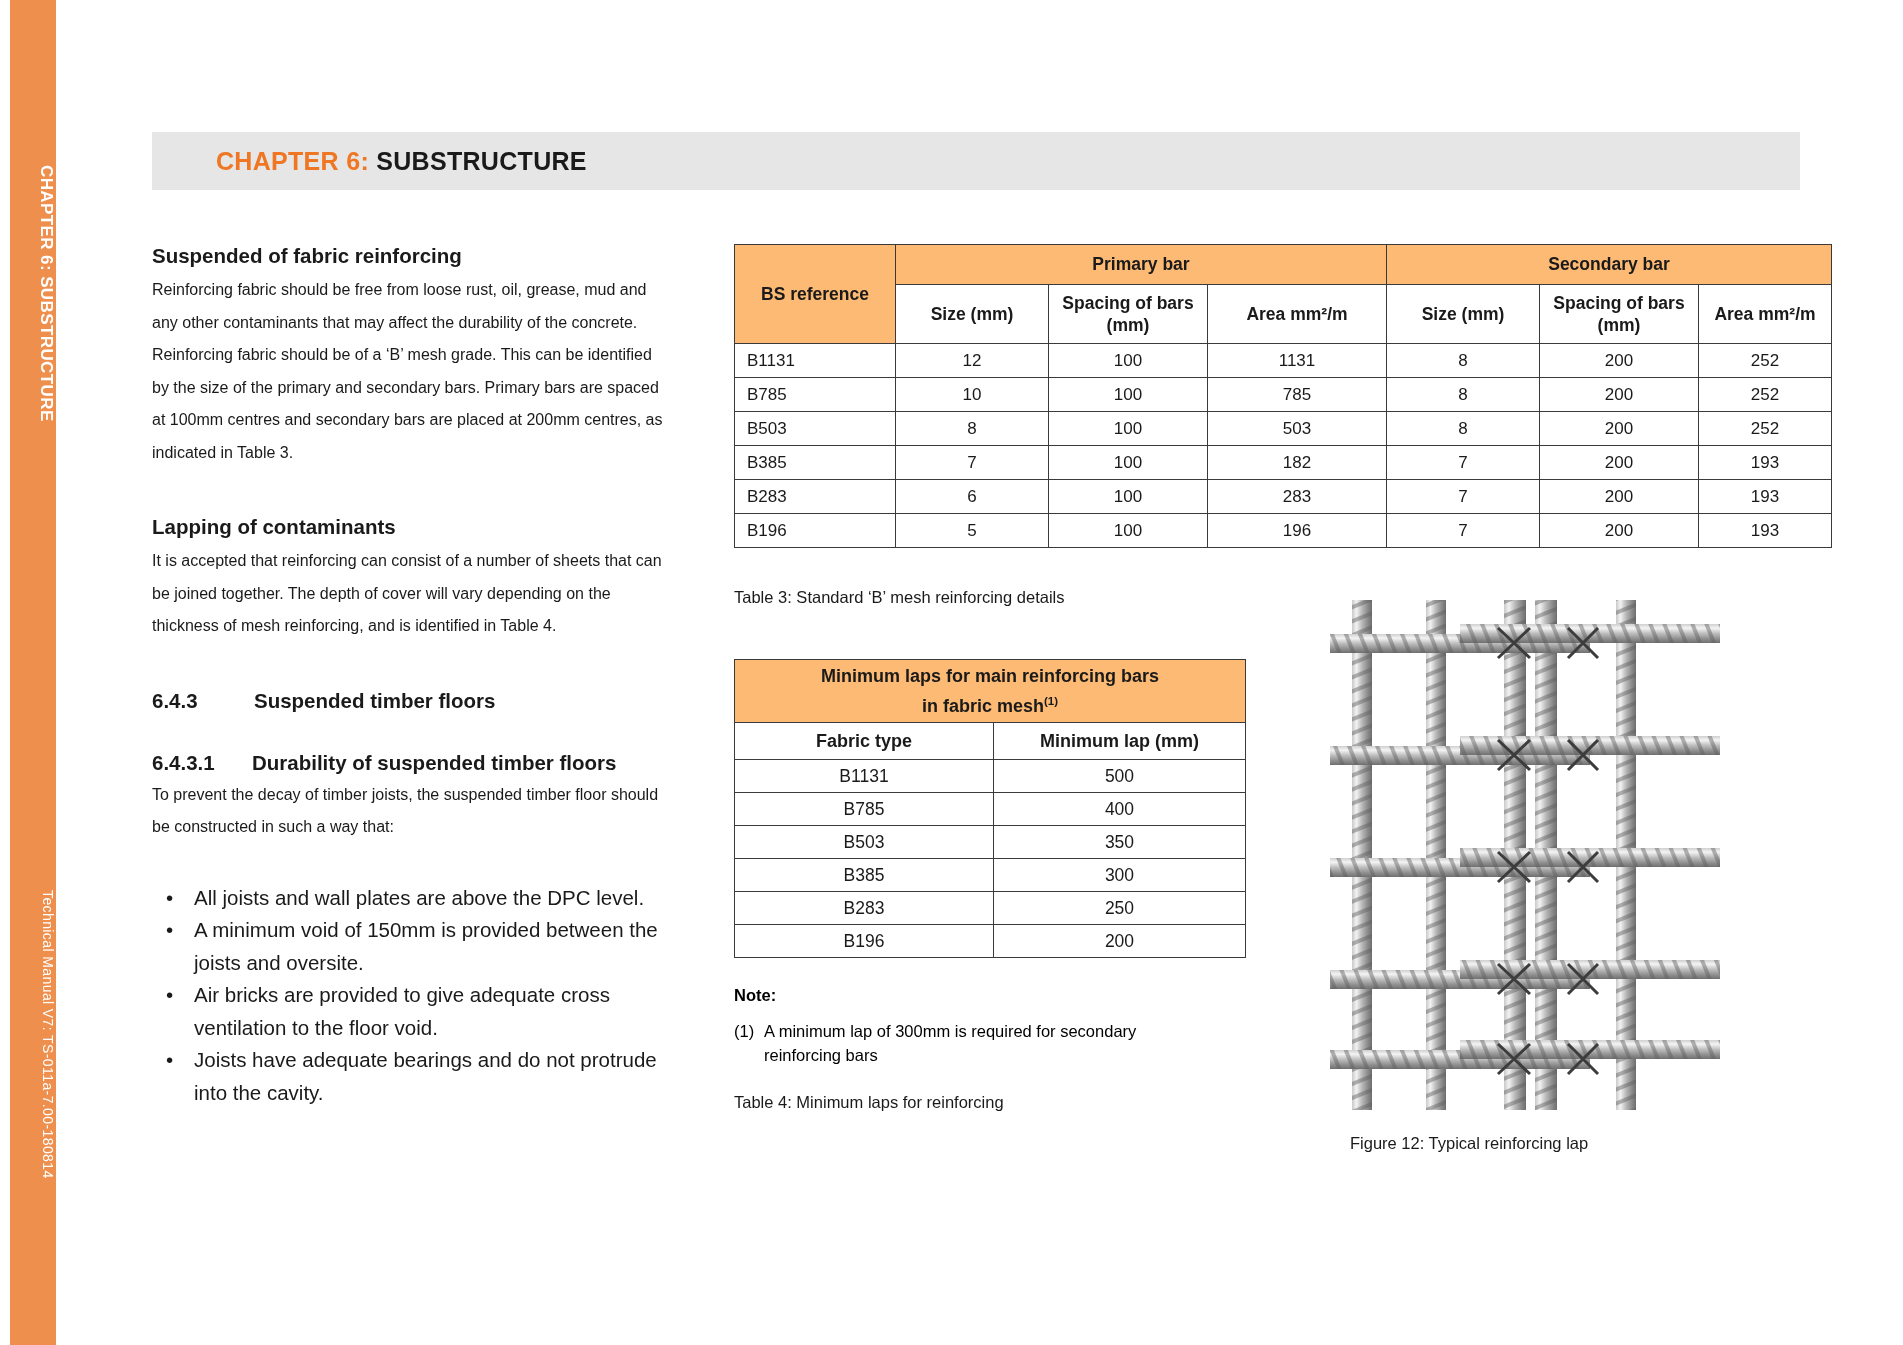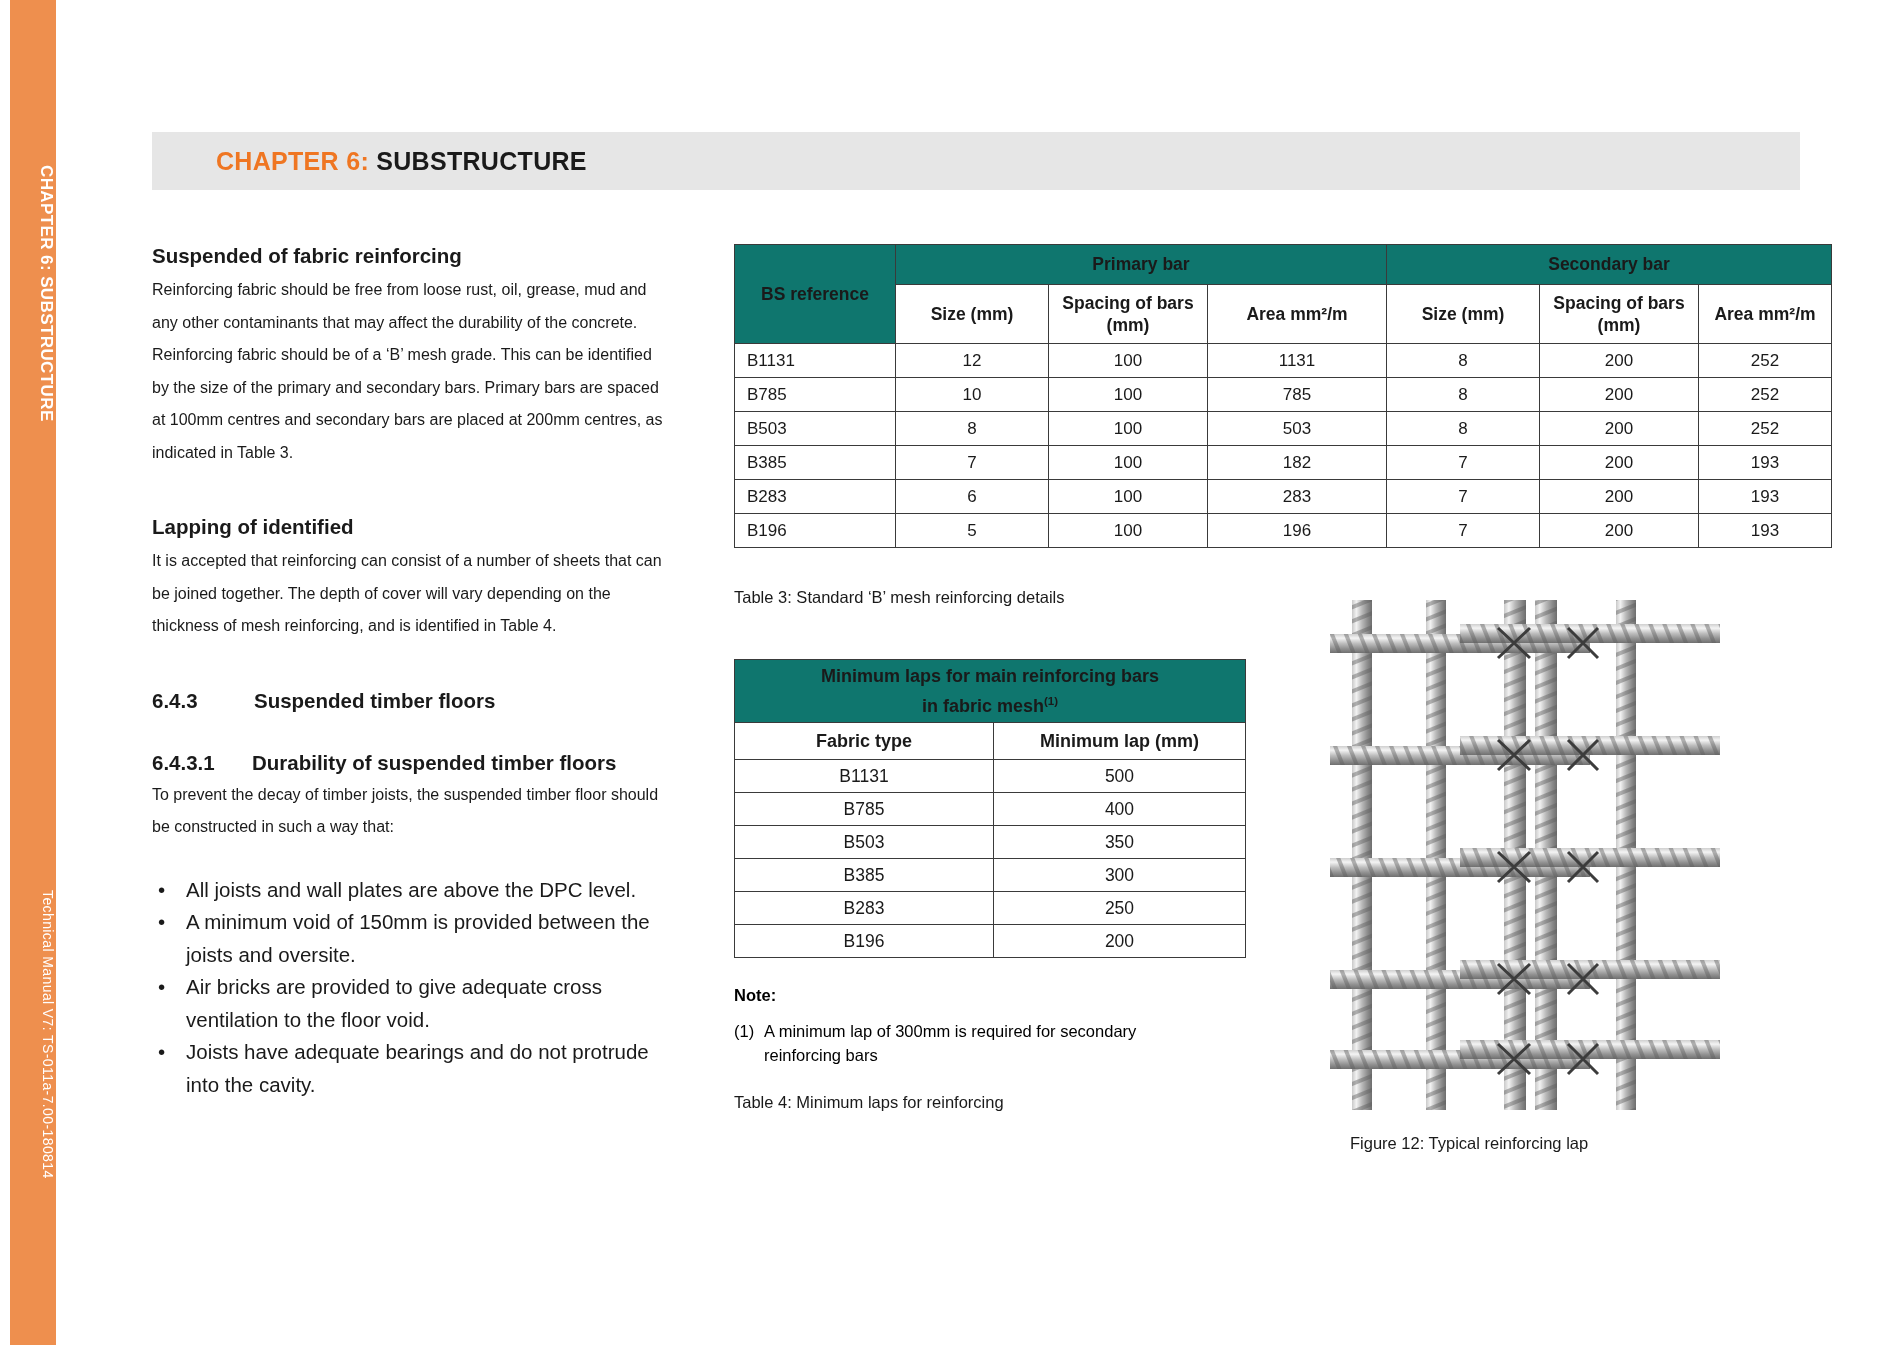--- a/index.html
+++ b/index.html
@@ -102,21 +102,21 @@
   .numbered-head-tight {
     font-size: 20.5px;
     font-weight: bold;
     line-height: 32px;
     display: flex;
   }
   .numbered-head-tight .num { width: 100px; flex: 0 0 100px; }
 
   ul.bullets {
     list-style: none;
-    margin: 0;
+    margin: 8px;
     padding: 0;
   }
   ul.bullets li {
     font-size: 20.5px;
     line-height: 32.5px;
     position: relative;
     padding-left: 34px;
     margin: 0;
   }
   ul.bullets li::before {
@@ -141,21 +141,21 @@
   }
   table.doc-table th,
   table.doc-table td {
     border: 1.4px solid #3a3a3a;
     padding: 0;
     text-align: center;
     vertical-align: middle;
     font-weight: normal;
   }
   table.doc-table th {
-    background: #0f766e;
+    background: #fdba74;
     font-weight: bold;
     font-size: 17.5px;
   }
   table.doc-table th.sub {
     background: #ffffff;
     font-weight: bold;
   }
 
   
   #table3 { width: 1098px; }
@@ -227,21 +227,21 @@
     </div>
   </div>
 
   <div class="col-left">
 
     <p class="sub-head">Suspended of fabric reinforcing</p>
     <p class="body-text">Reinforcing fabric should be free from loose rust, oil, grease, mud and any other contaminants that may affect the durability of the concrete. Reinforcing fabric should be of a ‘B’ mesh grade. This can be identified by the size of the primary and secondary bars. Primary bars are spaced at 100mm centres and secondary bars are placed at 200mm centres, as indicated in Table 3.</p>
 
     <div class="gap-lg"></div>
 
-    <p class="sub-head">Lapping of identified</p>
+    <p class="sub-head">Lapping of contaminants</p>
     <p class="body-text">It is accepted that reinforcing can consist of a number of sheets that can be joined together. The depth of cover will vary depending on the thickness of mesh reinforcing, and is identified in Table 4.</p>
 
     <div class="gap-lg"></div>
 
     <div class="numbered-head">
       <span class="num">6.4.3</span>
       <span>Suspended timber floors</span>
     </div>
 
     <div class="gap-md"></div>

